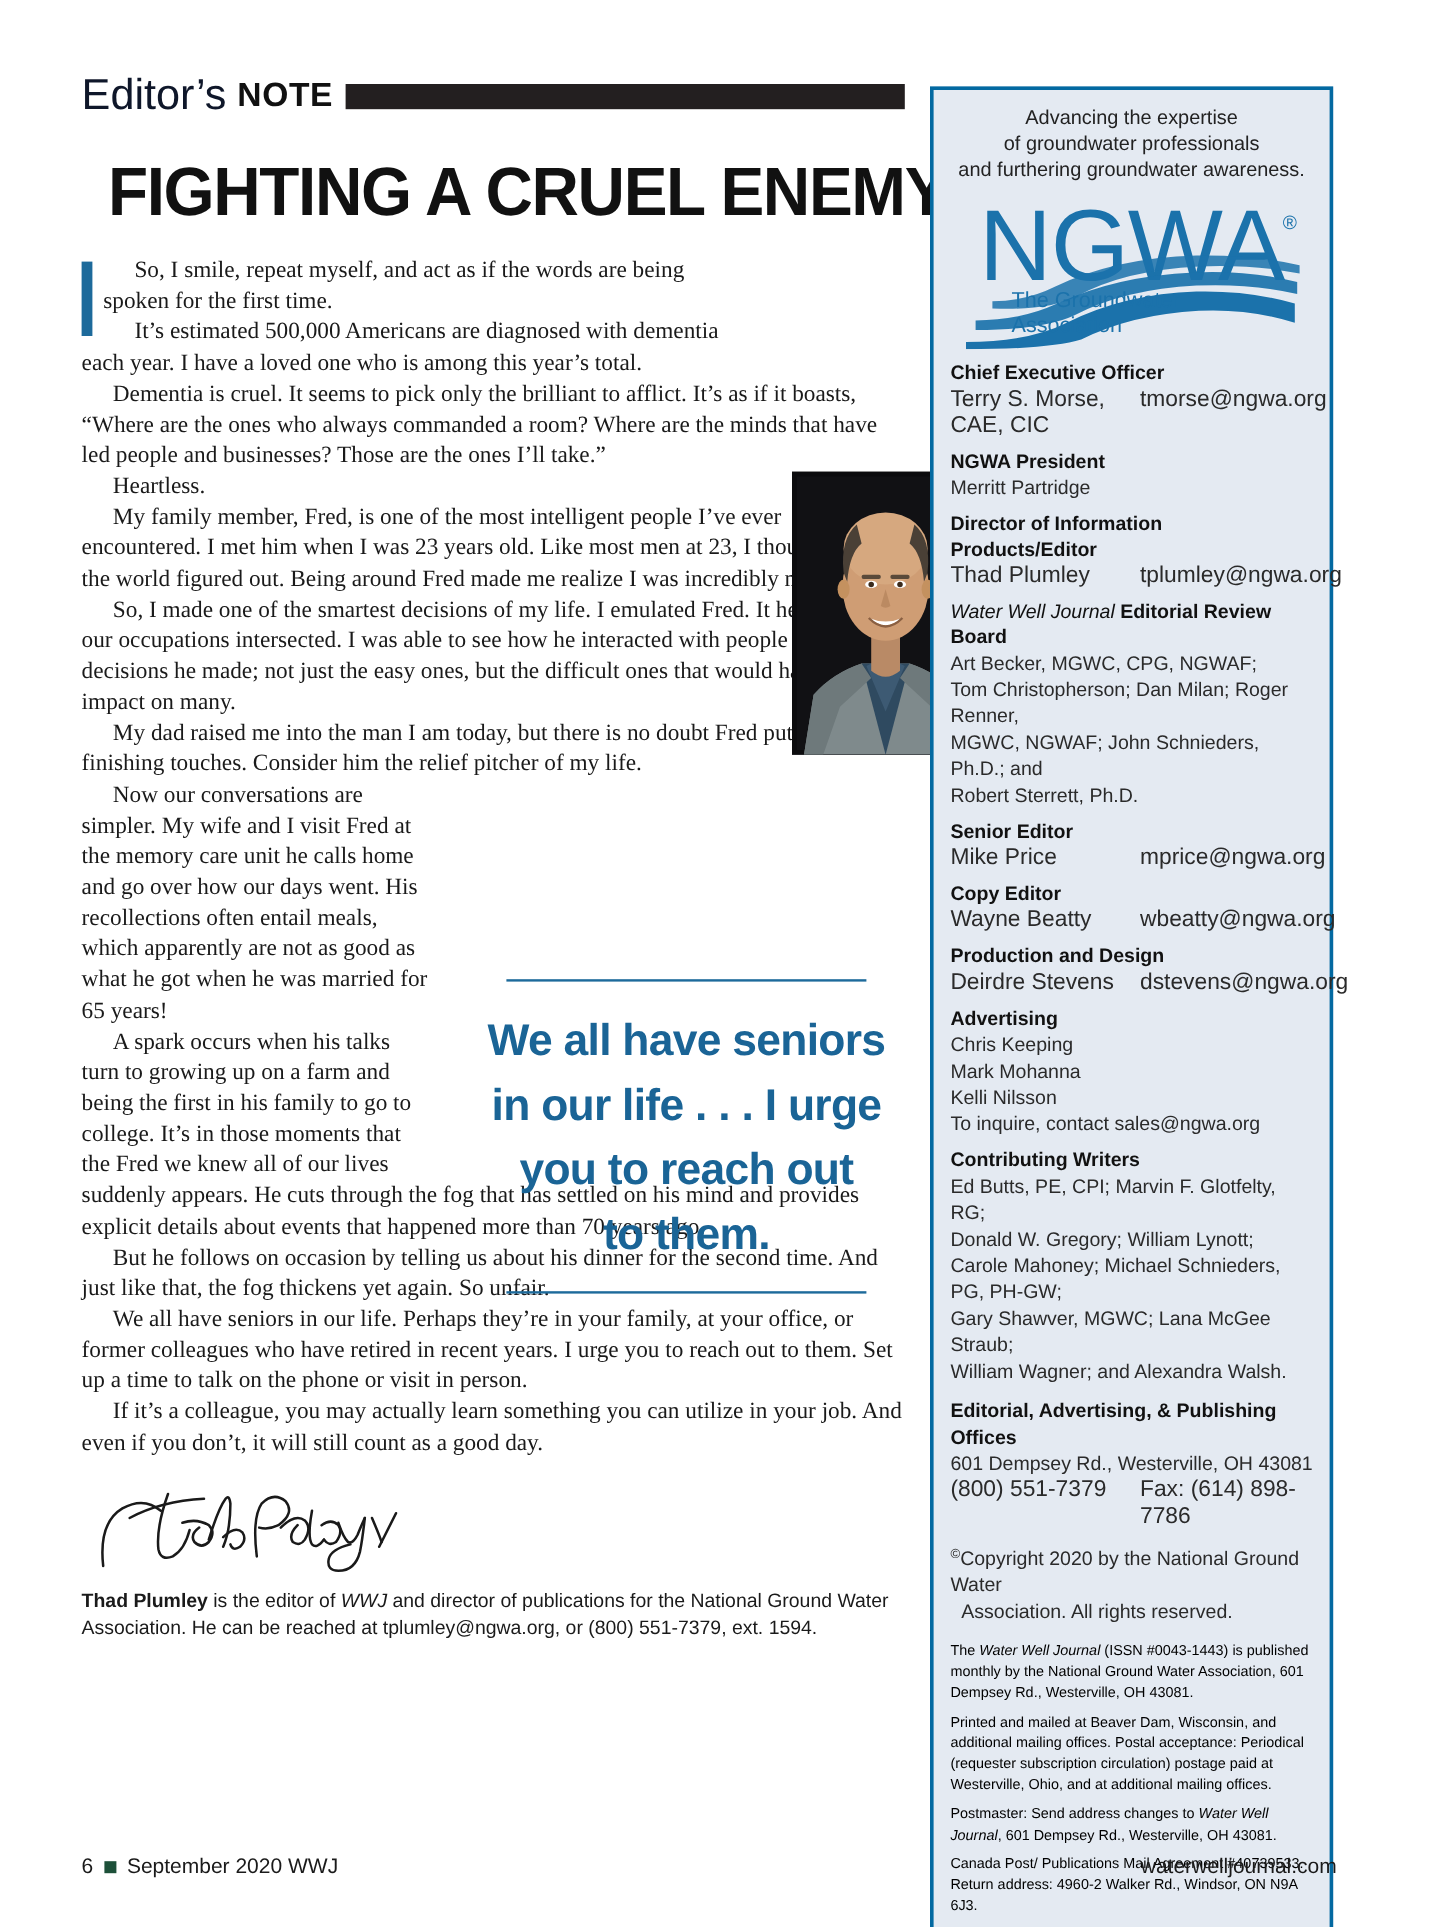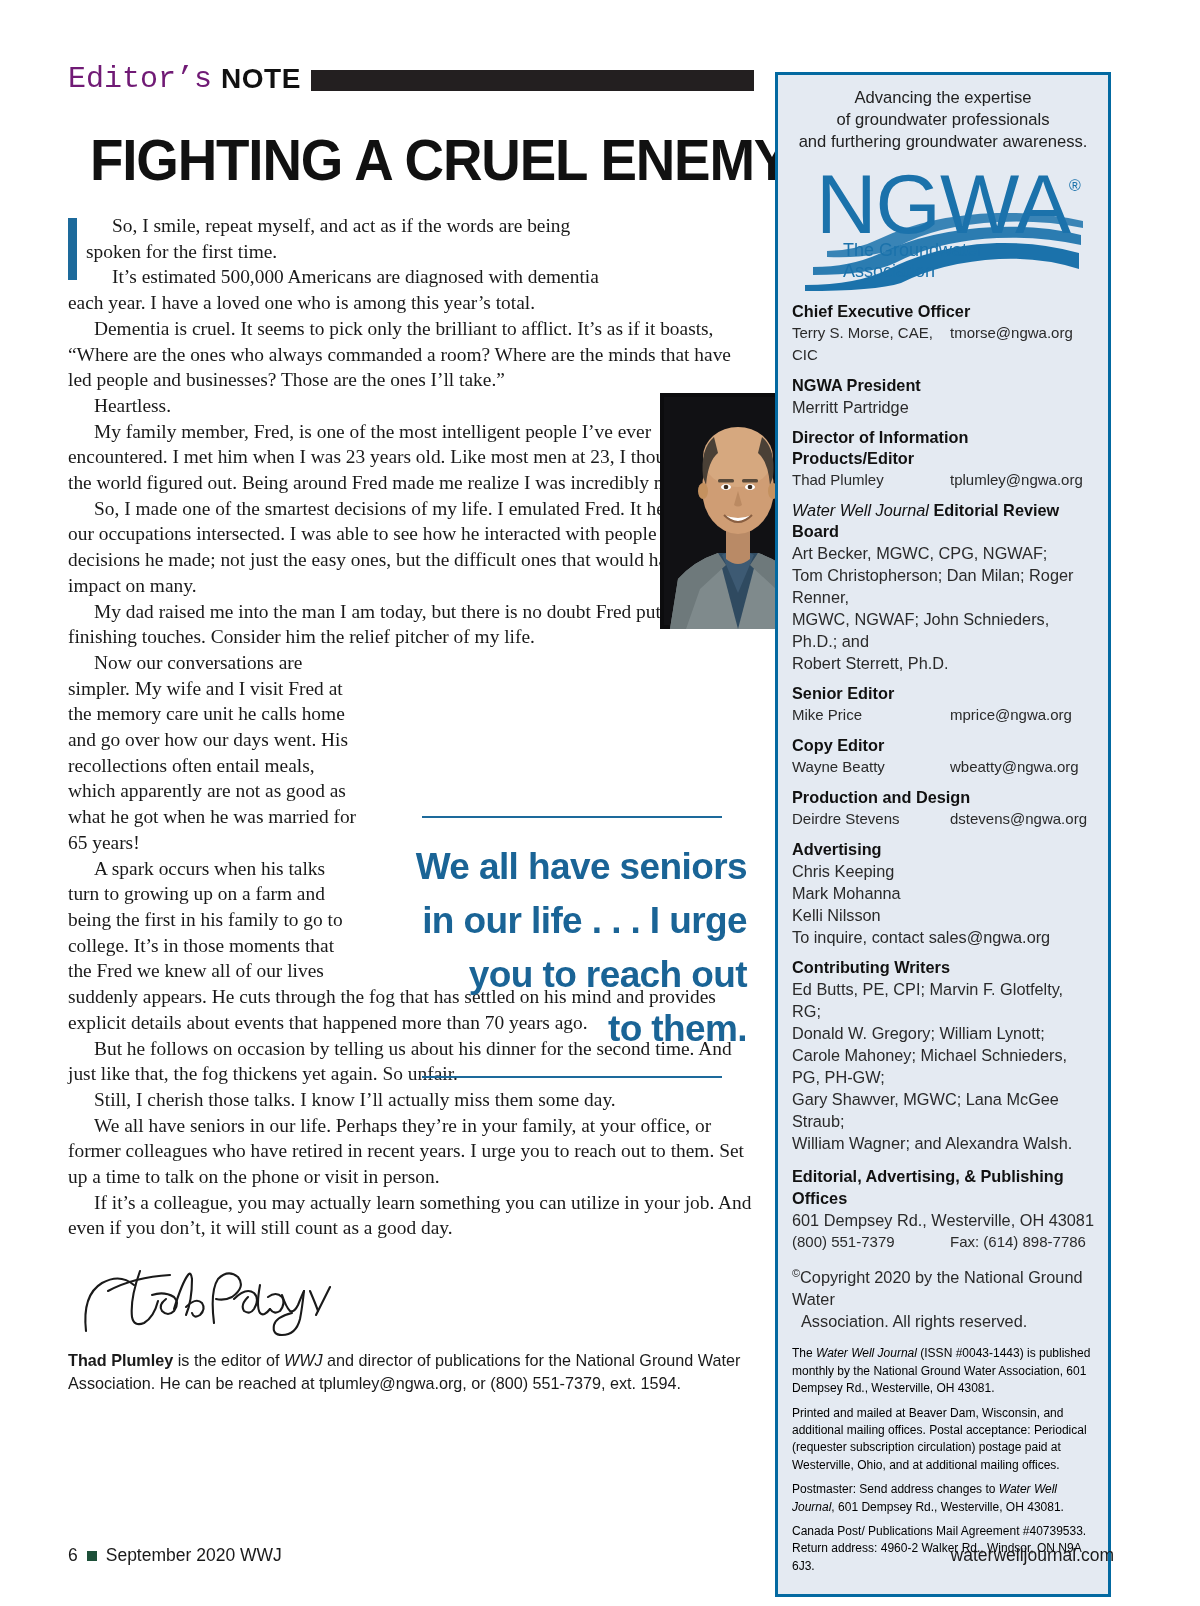--- a/index.html
+++ b/index.html
@@ -25,23 +25,23 @@
   }
 
   
   .kicker {
     display: flex;
     align-items: center;
     height: 34px;
     margin-bottom: 4px;
   }
   .kicker-editors {
-    font-family: Liberation Mono, monospace;
-    font-size: 30px;
-    color: #701a75;
+    font-family: Liberation Sans, sans-serif;
+    font-size: 36px;
+    color: #0f172a;
     letter-spacing: 0px;
     line-height: 1;
     padding-right: 9px;
     white-space: nowrap;
   }
   .kicker-note {
     font-family: "Liberation Sans", sans-serif;
     font-weight: bold;
     font-size: 28px;
     color: #111111;
@@ -114,21 +114,21 @@
     width: 396px;
     height: 318px;
   }
 
   
   .pullquote {
     position: absolute;
     left: 397px;
     top: 816px;
     width: 350px;
-    text-align: right;
+    text-align: center;
   }
   .pq-rule {
     height: 2px;
     background: #1d6a9b;
     width: 300px;
     margin: 0 auto;
   }
   .pq-text {
     font-family: "Liberation Sans", sans-serif;
     font-weight: bold;
@@ -210,21 +210,21 @@
   .sb-block { margin-top: 9px; }
   .sb-head {
     font-size: 16.3px;
     font-weight: bold;
     line-height: 21px;
     color: #111;
   }
   .sb-head .ital { font-style: italic; font-weight: normal; }
   .sb-row {
     display: flex;
-    font-size: 15px;
+    font-size: 19px;
     line-height: 22px;
     color: #2a2a2a;
   }
   .sb-row .nm { width: 158px; flex: none; }
   .sb-line {
     font-size: 16.3px;
     line-height: 22px;
     color: #2a2a2a;
   }
   .sb-offices-head {
@@ -314,21 +314,20 @@
     <p class="body">Dementia is cruel. It seems to pick only the brilliant to afflict. It’s as if it boasts, “Where are the ones who always commanded a room? Where are the minds that have led people and businesses? Those are the ones I’ll take.”</p>
     <p class="body">Heartless.</p>
     <p class="body">My family member, Fred, is one of the most intelligent people I’ve ever encountered. I met him when I was 23 years old. Like most men at 23, I thought I had the world figured out. Being around Fred made me realize I was incredibly mistaken.</p>
     <p class="body">So, I made one of the smartest decisions of my life. I emulated Fred. It helped that our occupations intersected. I was able to see how he interacted with people and review decisions he made; not just the easy ones, but the difficult ones that would have an impact on many.</p>
     <p class="body">My dad raised me into the man I am today, but there is no doubt Fred put on the finishing touches. Consider him the relief pitcher of my life.</p>
 
     <div class="pq-float"></div>
     <p class="body">Now our conversations are simpler. My wife and I visit Fred at the memory care unit he calls home and go over how our days went. His recollections often entail meals, which apparently are not as good as what he got when he was married for 65 years!</p>
     <p class="body">A spark occurs when his talks turn to growing up on a farm and being the first in his family to go to college. It’s in those moments that the Fred we knew all of our lives suddenly appears. He cuts through the fog that has settled on his mind and provides explicit details about events that happened more than 70 years ago.</p>
     <p class="body">But he follows on occasion by telling us about his dinner for the second time. And just like that, the fog thickens yet again. So unfair.</p>
-    <p class="body">Still, I cherish those talks. I know I’ll actually miss them some day.</p>
     <p class="body">We all have seniors in our life. Perhaps they’re in your family, at your office, or former colleagues who have retired in recent years. I urge you to reach out to them. Set up a time to talk on the phone or visit in person.</p>
     <p class="body">If it’s a colleague, you may actually learn something you can utilize in your job. And even if you don’t, it will still count as a good day.</p>
   </div>
 
   <div class="signature">
     <svg width="280" height="74" viewBox="0 0 280 74" aria-hidden="true">
       <g fill="none" stroke="#1a1a1a" stroke-width="2.1" stroke-linecap="round" stroke-linejoin="round">
         <path d="M8 66 Q4 30 24 18 Q42 8 56 20"></path>
         <path d="M30 26 Q56 12 92 10"></path>
         <path d="M62 6 Q52 34 54 52 Q56 62 66 58 Q76 52 80 36"></path>

